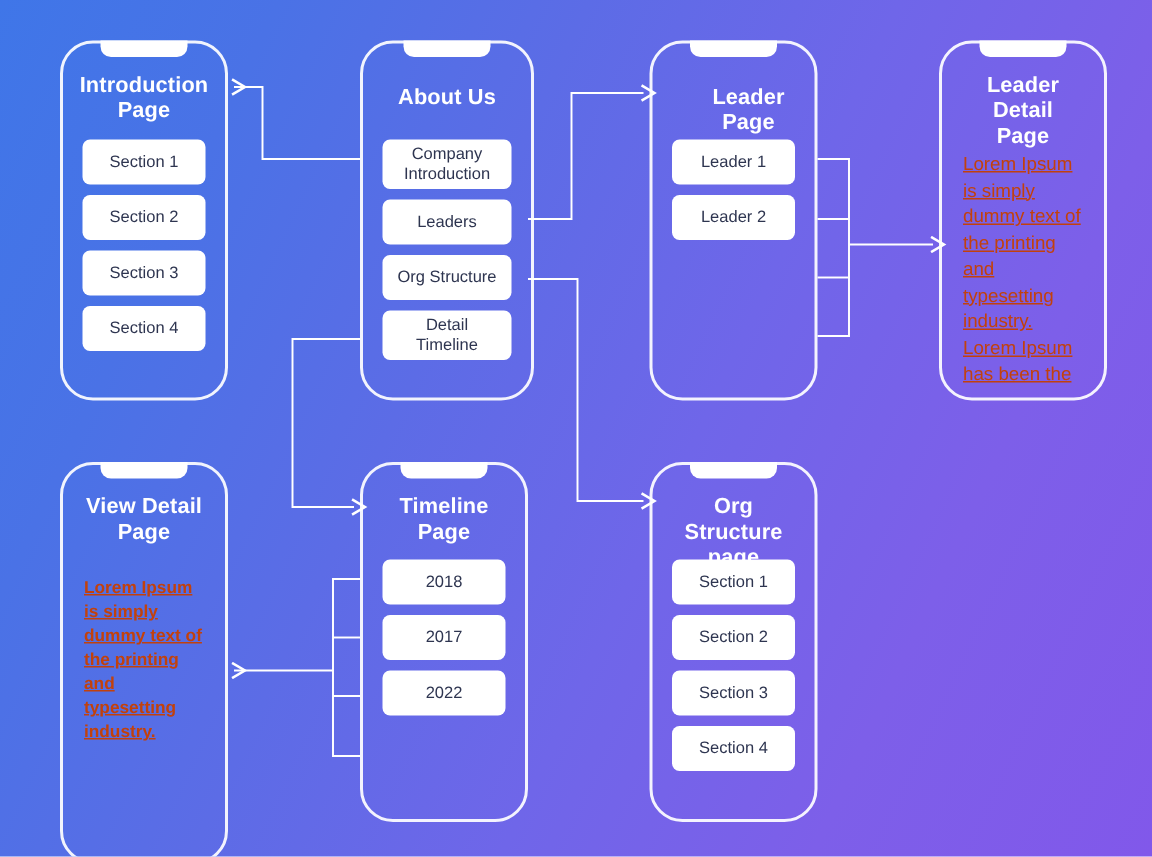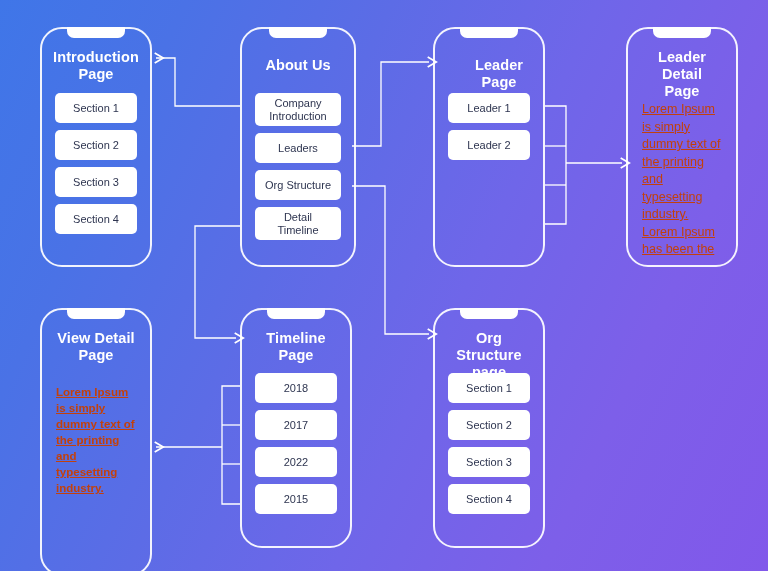--- a/index.html
+++ b/index.html
@@ -155,21 +155,20 @@
   <div class="phone" id="card-timeline">
     <div class="notch"></div>
     <div class="phone-title" style="top:20px;">
       <span>Timeline</span><br>
       <span>Page</span>
     </div>
     <div class="btn-list" style="top:63px;">
       <div class="pbtn h1">2018</div>
       <div class="pbtn h1">2017</div>
       <div class="pbtn h1">2022</div>
-      <div class="pbtn h1">2015</div>
     </div>
   </div>
 
   <div class="phone" id="card-org">
     <div class="notch"></div>
     <div class="phone-title" style="top:20px;">
       <span>Org Structure</span><br>
       <span>page</span>
     </div>
     <div class="btn-list" style="top:63px;">

